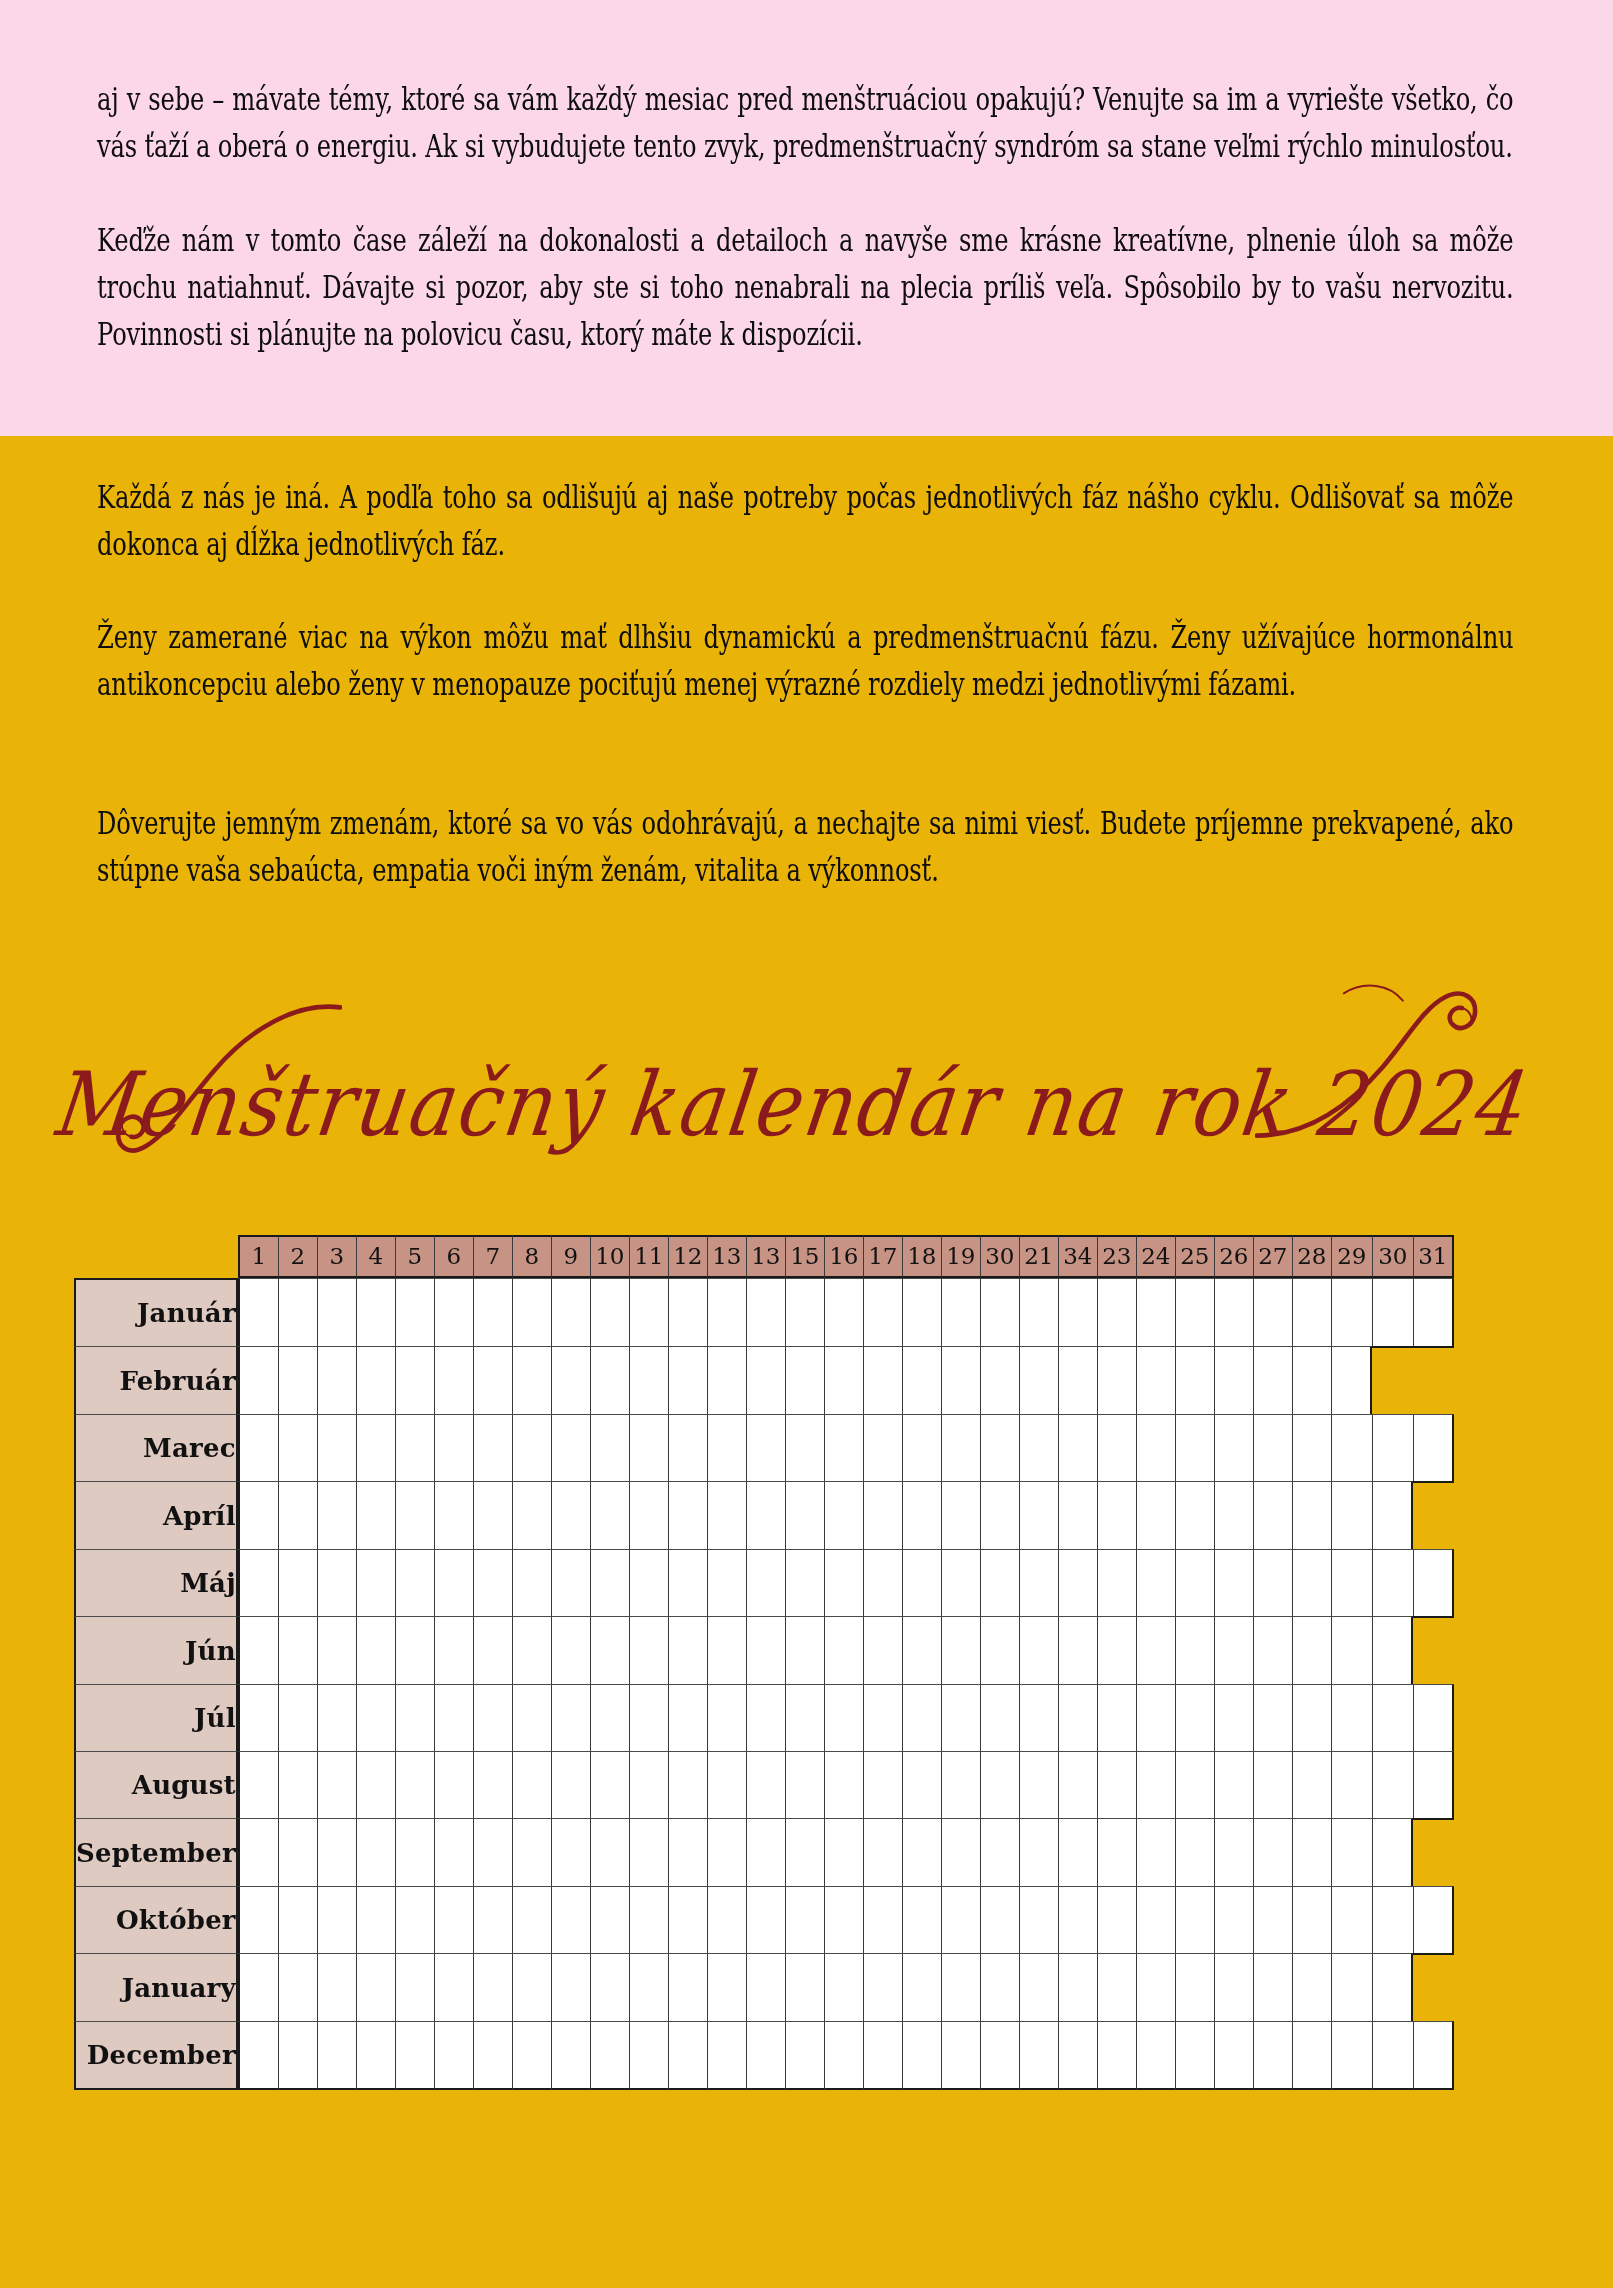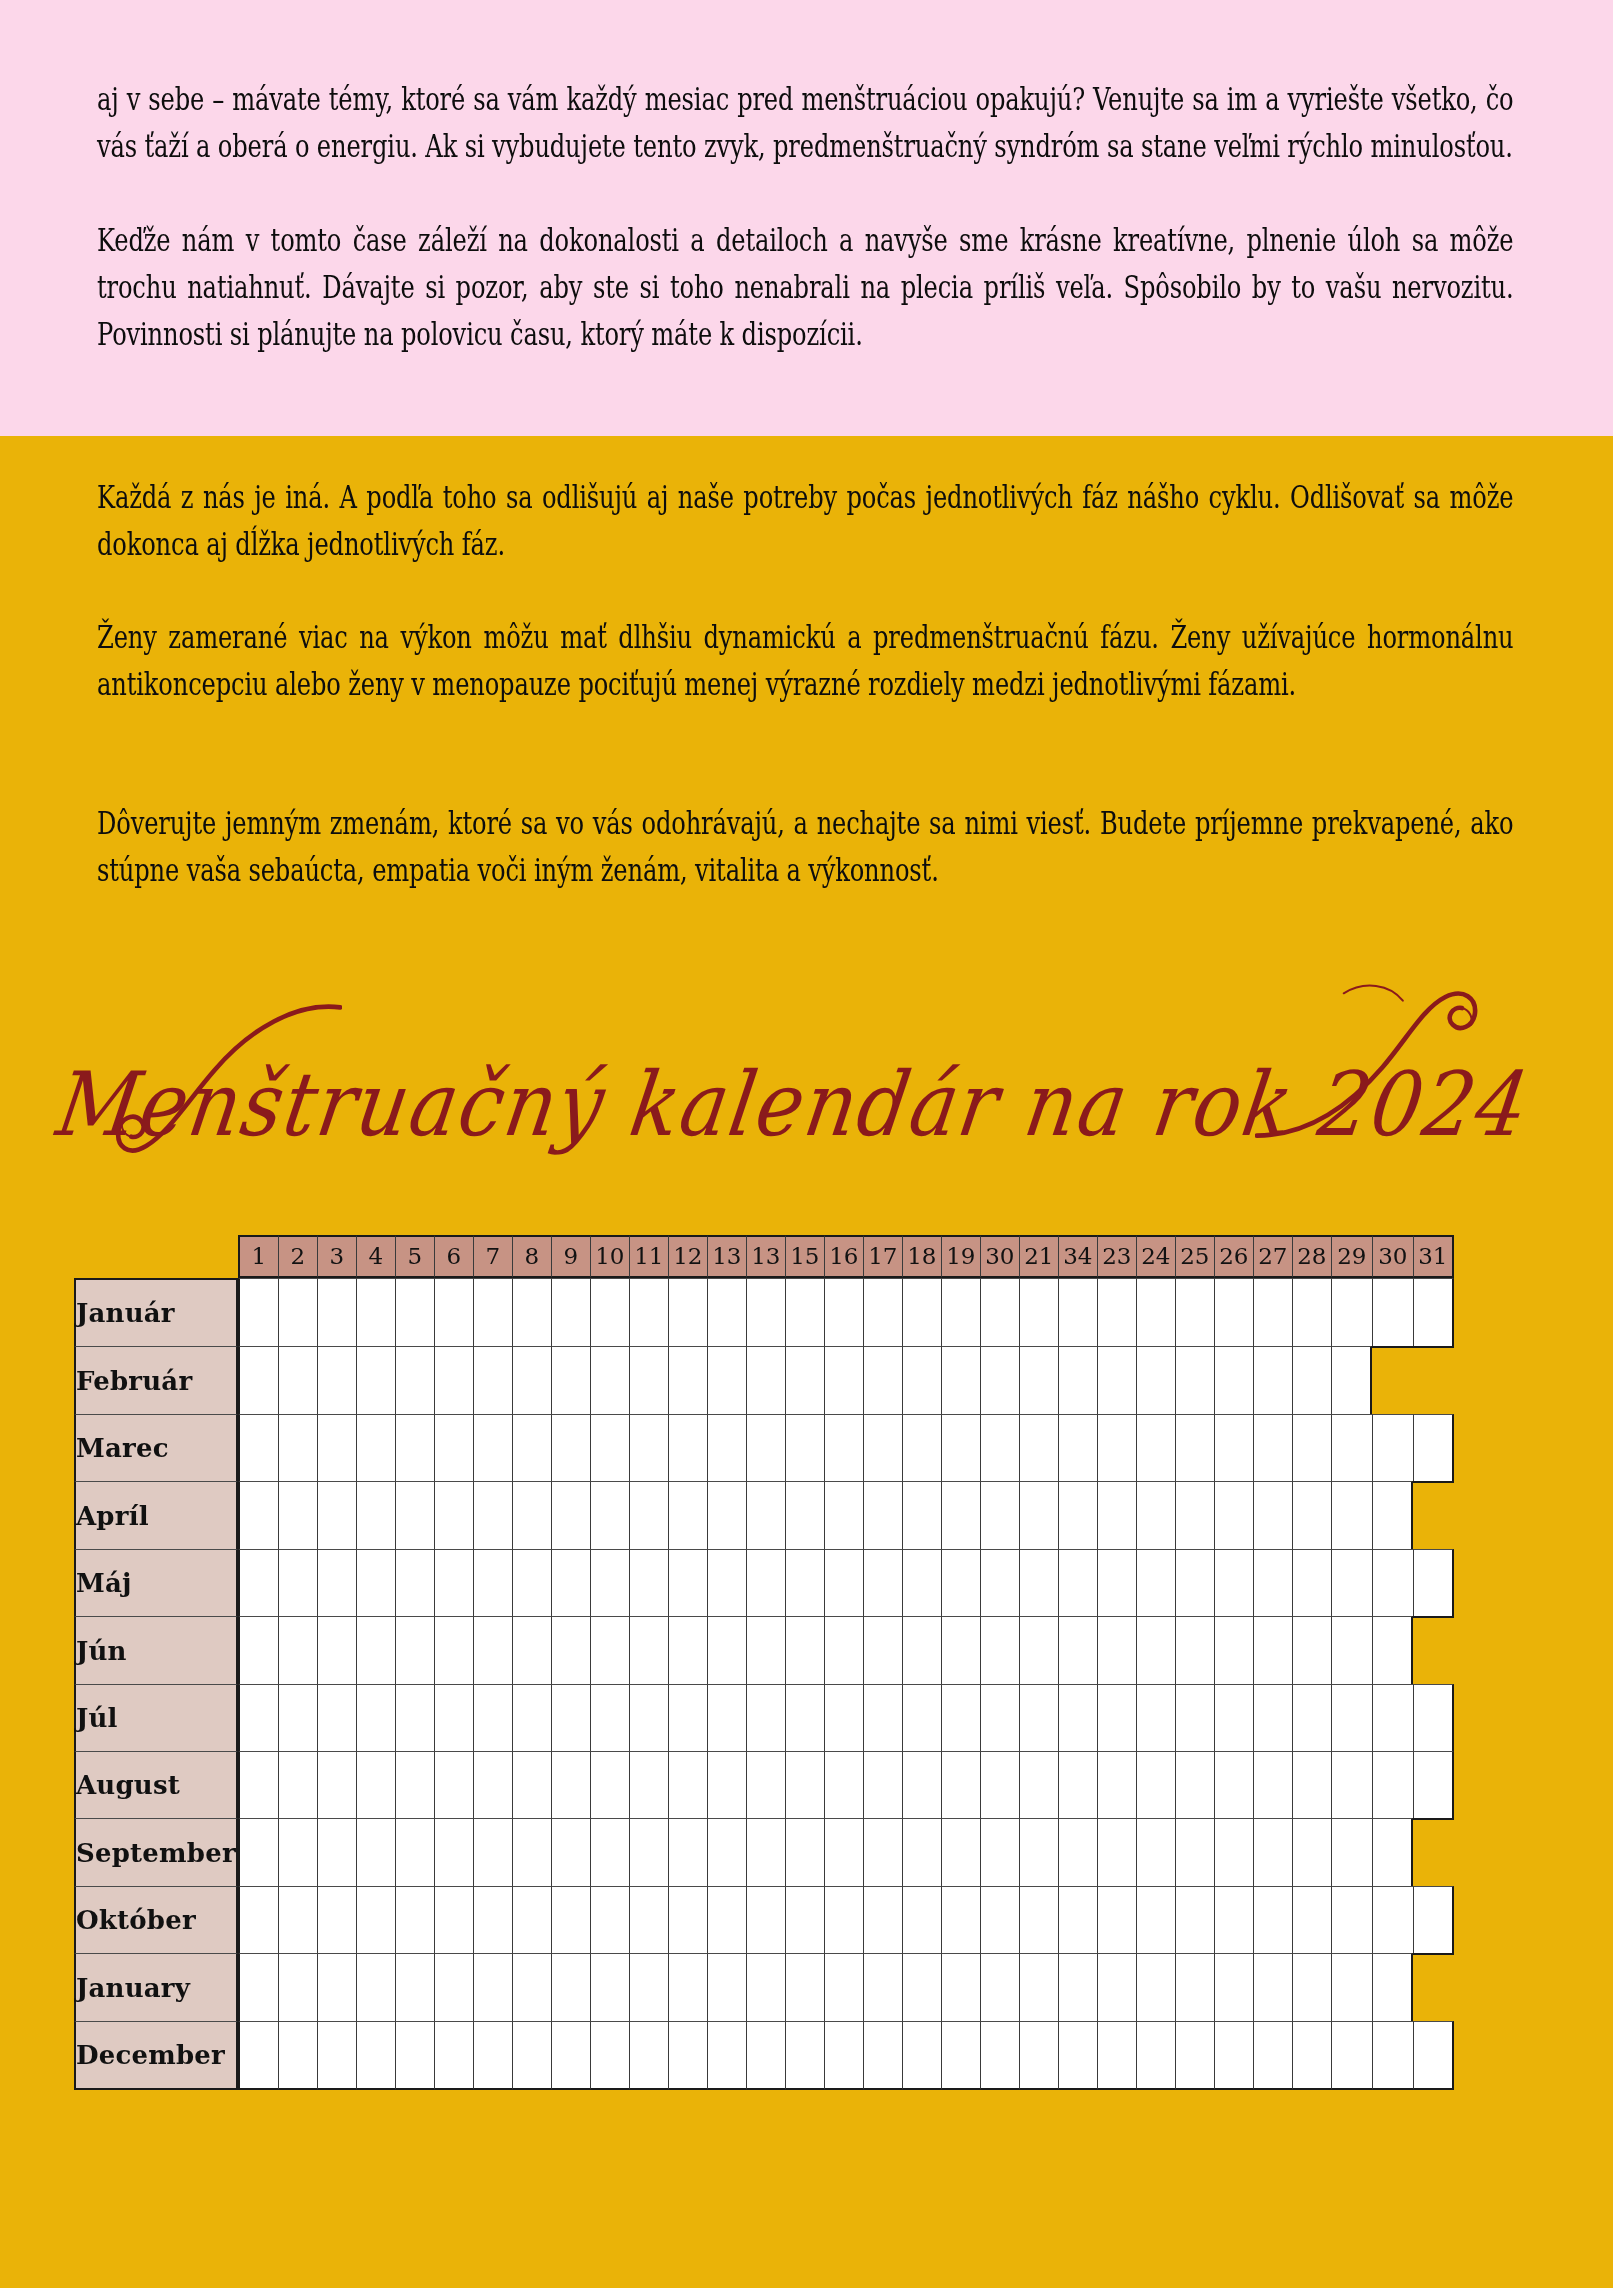--- a/index.html
+++ b/index.html
@@ -139,20 +139,21 @@
     border-right: 2.8px solid #1a1a1a;
     border-top: 1.5px solid #4a4a4a;
     padding-left: 14.8px;
     font-family: "DejaVu Serif", "Liberation Serif", serif;
     font-weight: bold;
     font-size: 26px;
     color: #111111;
     letter-spacing: 0.2px;
     vertical-align: middle;
     white-space: nowrap;
+    text-align: right;
   }
   .month-label.row-first { border-top: 2.8px solid #1a1a1a; }
   .month-label.row-last  { border-bottom: 2.8px solid #1a1a1a; }
 
   
   .day-cell {
     width: 38px;
     height: 66px;
     background: #ffffff;
     border-left: 1.4px solid #3a3a3a;

